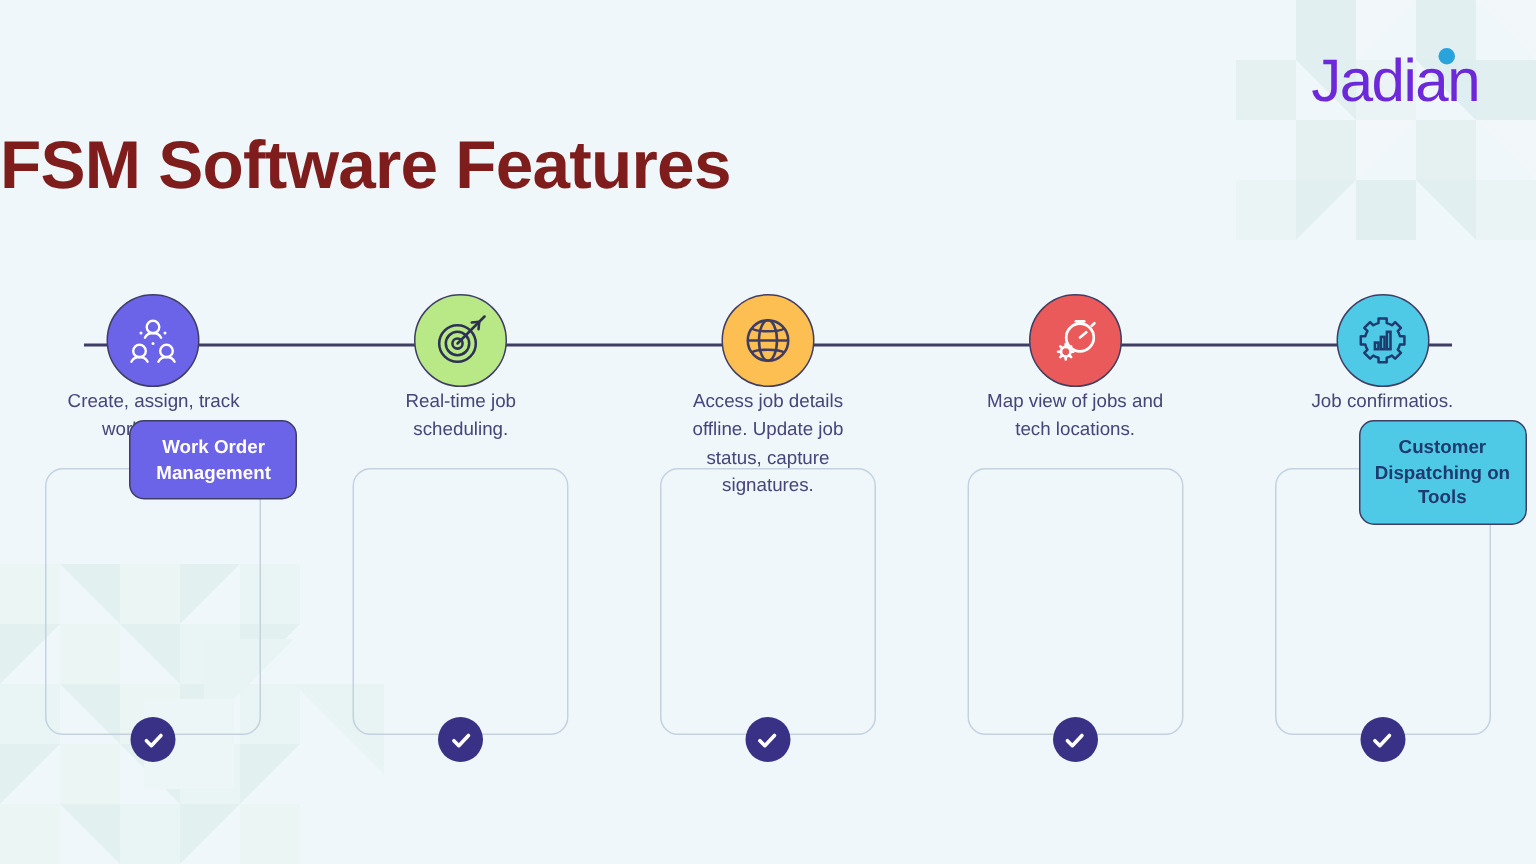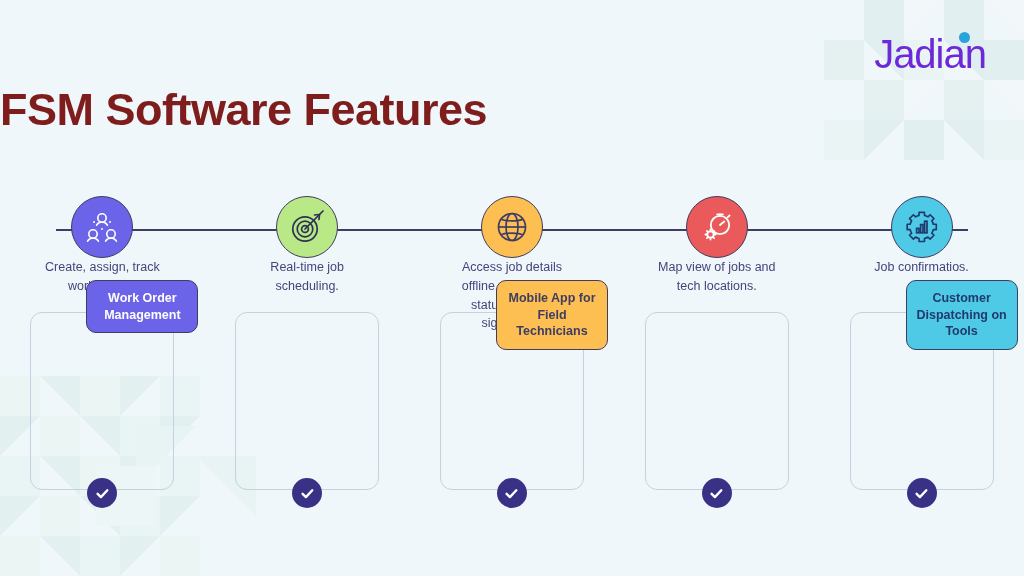--- a/index.html
+++ b/index.html
@@ -310,23 +310,20 @@
       <svg width="34" height="34" viewBox="0 0 34 34" fill="none" stroke="#3f3d63" stroke-width="1.7">
         <circle cx="17" cy="17" r="13.5"></circle>
         <ellipse cx="17" cy="17" rx="6" ry="13.5"></ellipse>
         <path d="M3.5 17 L30.5 17"></path>
         <path d="M6 9 C10 11.5 24 11.5 28 9"></path>
         <path d="M6 25 C10 22.5 24 22.5 28 25"></path>
       </svg>
     </div>
     <div class="desc-card"></div>
     <div class="desc-text">Access job details offline. Update job status, capture signatures.</div>
-    <div class="label-chip" style="background:#fdbe52;color:#3f3d63">
-        <span>Mobile App for Field Technicians</span>
-      </div>
     <div class="check-badge">
       <svg width="17" height="17" viewBox="0 0 17 17">
           <path d="M3.6 8.8 L6.9 12.1 L13.3 5.3" stroke="#ffffff" stroke-width="2.4" fill="none" stroke-linecap="round" stroke-linejoin="round"></path>
         </svg>
     </div>
   </div>
 
   <div class="column">
     <div class="icon-circle" style="background:#eb5a5a">
       <svg width="34" height="34" viewBox="0 0 34 34" fill="none" stroke="#ffffff" stroke-width="1.8">

